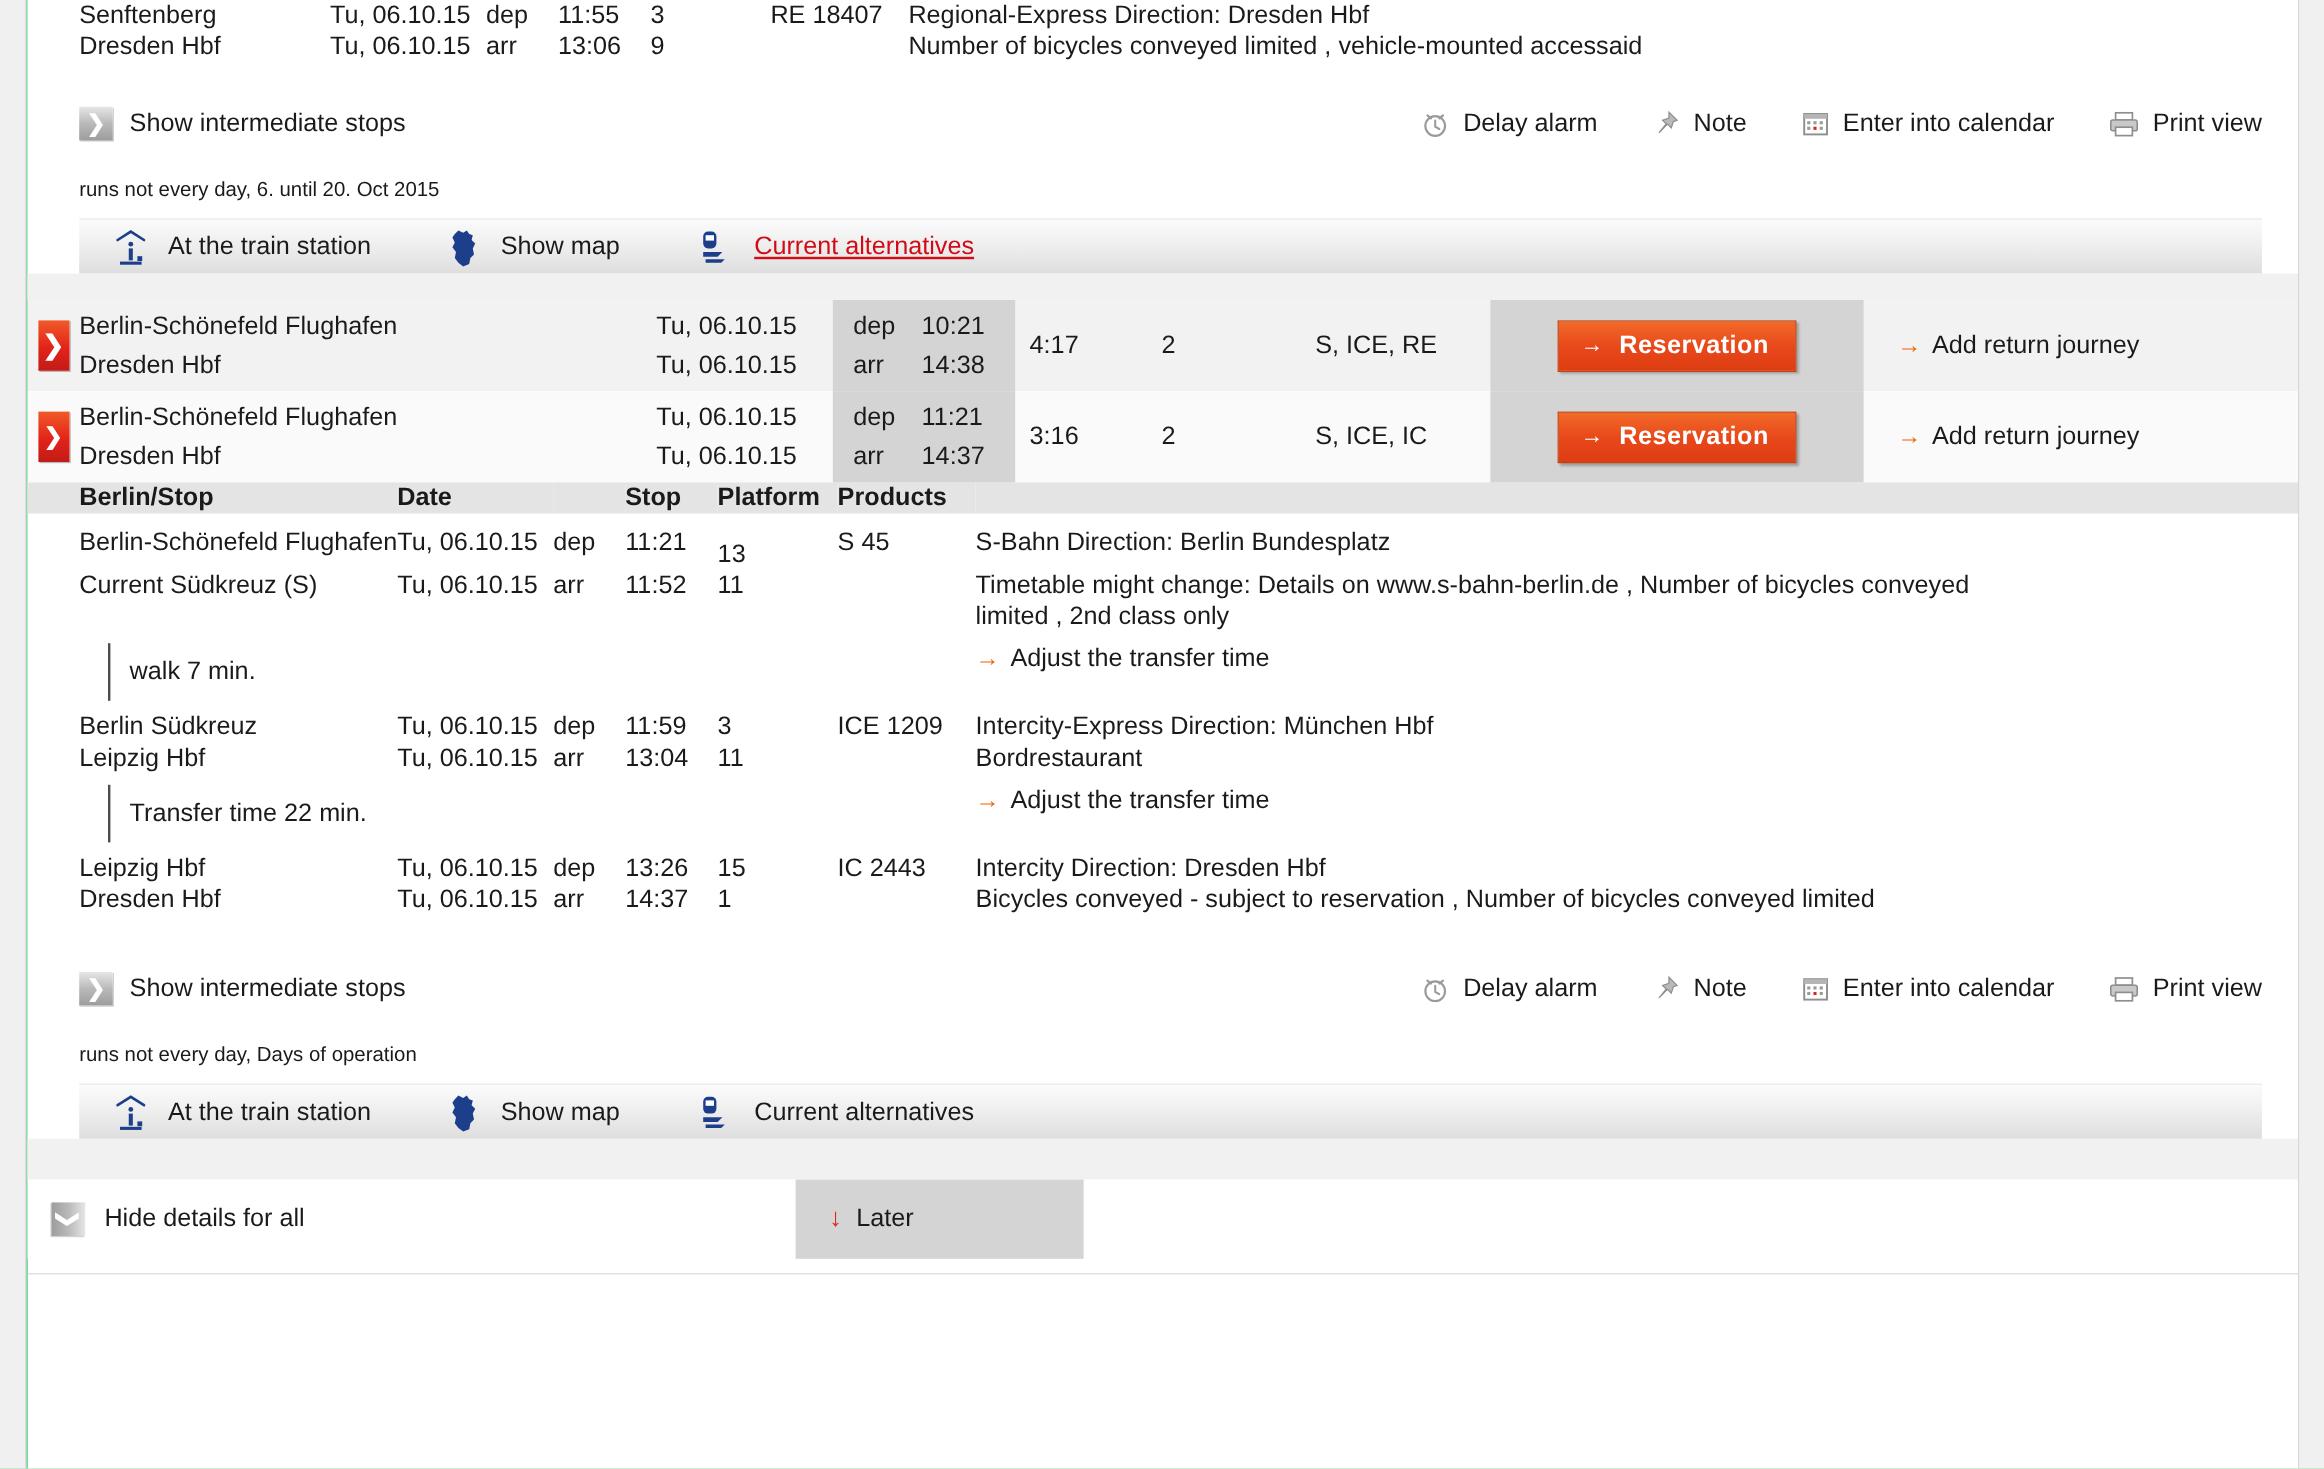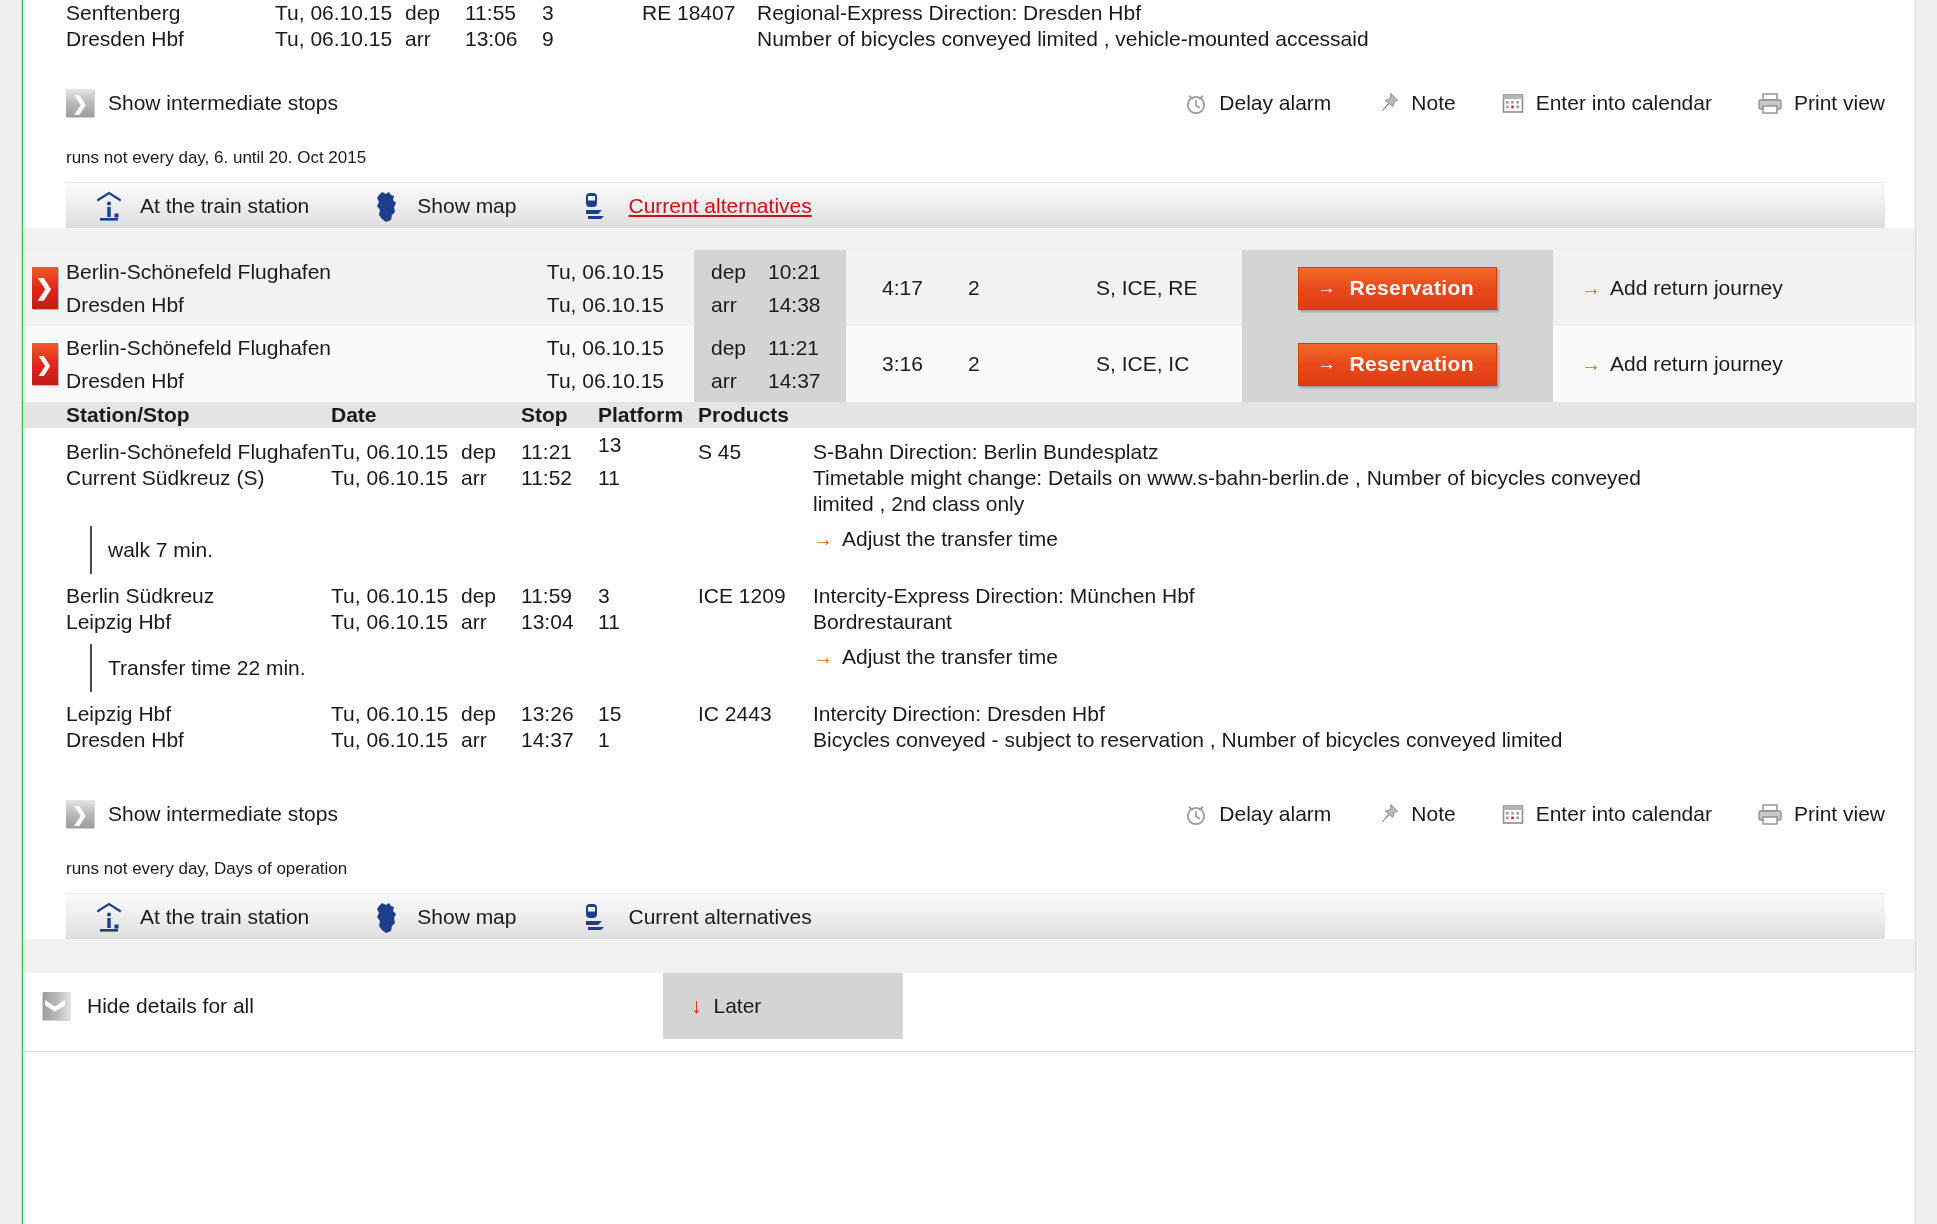--- a/index.html
+++ b/index.html
@@ -68,21 +68,21 @@
   .sum-stations { width:430px; display:flex; flex-direction:column; justify-content:center; }
   .sum-stations div { line-height:33px; }
   .sum-dates { width:168px; display:flex; flex-direction:column; justify-content:center; text-align:right; }
   .sum-dates div { line-height:33px; }
   .sum-times {
     width:152px; background:#d4d4d4; margin-left:30px;
     display:flex; flex-direction:column; justify-content:center; padding-left:17px;
   }
   .sum-times div { line-height:33px; display:flex; }
   .sum-times .lbl { width:57px; }
-  .sum-dur { width:122px; display:flex; align-items:center; padding-left:36px; }
+  .sum-dur { width:122px; display:flex; align-items:center; padding-left:12px; }
   .sum-chg { width:128px; display:flex; align-items:center; }
   .sum-prod { width:146px; display:flex; align-items:center; }
   .sum-res { width:311px; background:#d4d4d4; display:flex; align-items:center; justify-content:center; }
   .res-btn {
     background:linear-gradient(180deg,#f26a28 0%,#e8491b 50%,#de3c12 100%);
     color:#ffffff; font-weight:bold; font-size:21px;
     padding:8px 22px 9px 18px; display:inline-flex; align-items:center; gap:13px;
     border:1px solid #c9400f; box-shadow:2px 2px 2px rgba(0,0,0,.25);
     letter-spacing:.4px;
   }
@@ -330,35 +330,35 @@
           <span class="txt">Add return journey</span>
         </span>
       </div>
     </div>
 
     <div class="detail-block">
       <table class="detail">
 
         <tbody>
             <tr class="thead-row">
-          <td class="c-station">Station/Stop</td>
+          <td class="c-station">Berlin/Stop</td>
           <td class="c-date">Date</td>
           <td class="c-deparr"></td>
           <td class="c-time">Stop</td>
           <td class="c-platform">Platform</td>
           <td class="c-product">Products</td>
           <td class="c-remark"></td>
         </tr>
 
         <tr>
           <td class="c-station" style="padding-top:11px !important;">Berlin-Schönefeld Flughafen</td>
           <td class="c-date" style="padding-top:11px;">Tu, 06.10.15</td>
           <td class="c-deparr" style="padding-top:11px;">dep</td>
           <td class="c-time" style="padding-top:11px;">11:21</td>
-          <td class="c-platform" style="padding-top:4px;">13</td>
+          <td class="c-platform" style="padding-top:21px;">13</td>
           <td class="c-product" style="padding-top:11px;">S 45</td>
           <td class="c-remark" style="padding-top:11px;">S-Bahn Direction: Berlin Bundesplatz</td>
         </tr>
         <tr>
           <td class="c-station">Current Südkreuz (S)</td>
           <td class="c-date">Tu, 06.10.15</td>
           <td class="c-deparr">arr</td>
           <td class="c-time">11:52</td>
           <td class="c-platform">11</td>
           <td class="c-product"></td>

